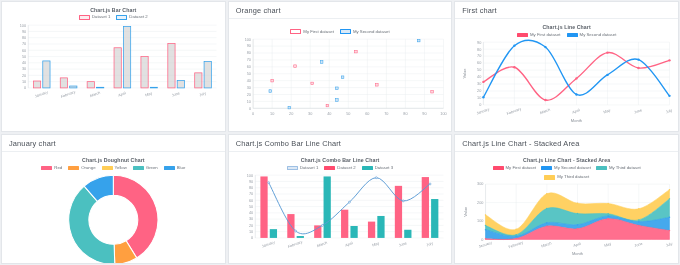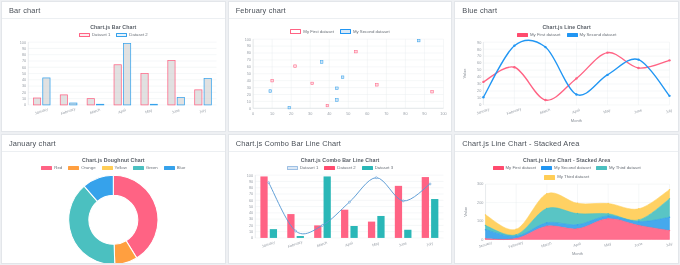--- a/index.html
+++ b/index.html
@@ -74,21 +74,20 @@
   .axis-title { font-size: 3.8px; fill: #8a9098; font-family: "Liberation Sans", sans-serif; }
   .gridline { stroke: #e8ebee; stroke-width: .4; }
   .axisline { stroke: #d5d9dd; stroke-width: .5; }
 </style>
 </head>
 <body>
 
 <div class="grid">
 
   <div class="card">
-    <div class="card-header">Bar chart</div>
     <div class="card-body">
       <div class="chart-title">Chart.js Bar Chart</div>
       <div class="legend">
         <div class="legend-item">
           <span class="legend-swatch" style="background:#fdecef;border:.8px solid #FF6384"></span>
           <span class="legend-label">Dataset 1</span>
         </div>
         <div class="legend-item">
           <span class="legend-swatch" style="background:#e8f3fc;border:.8px solid #36A2EB"></span>
           <span class="legend-label">Dataset 2</span>
@@ -145,21 +144,21 @@
               <text x="133.78571428571428" y="69" class="tick-text" text-anchor="middle" transform="rotate(-20 133.78571428571428 69)">May</text>
               <text x="159.07142857142856" y="69" class="tick-text" text-anchor="middle" transform="rotate(-20 159.07142857142856 69)">June</text>
               <text x="184.35714285714286" y="69" class="tick-text" text-anchor="middle" transform="rotate(-20 184.35714285714286 69)">July</text>
             </g>
         </svg>
       </div>
     </div>
   </div>
 
   <div class="card">
-    <div class="card-header">February chart</div>
+    <div class="card-header">Orange chart</div>
     <div class="card-body">
       <div class="legend" style="margin-top:7px">
         <div class="legend-item">
           <span class="legend-swatch" style="background:#fff;border:1px solid #FF6384"></span>
           <span class="legend-label">My First dataset</span>
         </div>
         <div class="legend-item">
           <span class="legend-swatch" style="background:#d9e9f7;border:1px solid #2196F3"></span>
           <span class="legend-label">My Second dataset</span>
         </div>
@@ -231,21 +230,21 @@
               <text x="161.20000000000002" y="74" class="tick-text" text-anchor="middle">80</text>
               <text x="179.1" y="74" class="tick-text" text-anchor="middle">90</text>
               <text x="197" y="74" class="tick-text" text-anchor="middle">100</text>
             </g>
         </svg>
       </div>
     </div>
   </div>
 
   <div class="card">
-    <div class="card-header">Blue chart</div>
+    <div class="card-header">First chart</div>
     <div class="card-body">
       <div class="chart-title">Chart.js Line Chart</div>
       <div class="legend">
         <div class="legend-item">
           <span class="legend-swatch" style="background:#FF4B6E"></span>
           <span class="legend-label">My First dataset</span>
         </div>
         <div class="legend-item">
           <span class="legend-swatch" style="background:#2196F3"></span>
           <span class="legend-label">My Second dataset</span>

